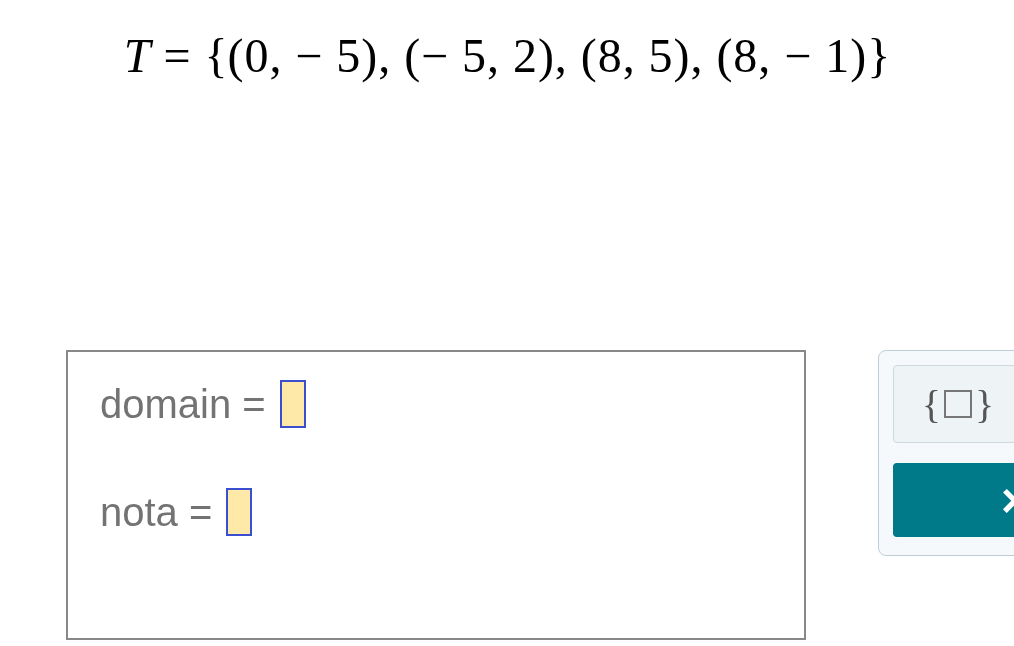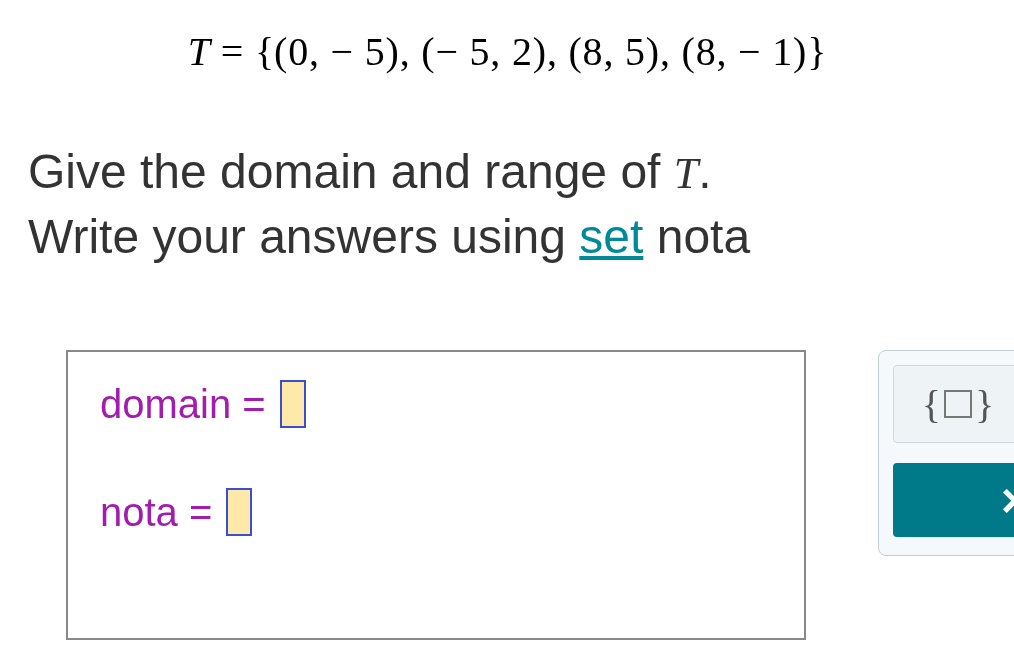--- a/index.html
+++ b/index.html
@@ -17,21 +17,21 @@
     width: 1014px;
     height: 646px;
   }
   .eq-line {
     position: absolute;
     top: 28px;
     left: 0;
     width: 1014px;
     text-align: center;
     font-family: "Times New Roman", Times, serif;
-    font-size: 40px;
+    font-size: 48px;
     color: #000;
   }
   .eq-line .ital { font-style: italic; }
   .eq-line .sp { letter-spacing: 0.02em; }
   .instr {
     position: absolute;
     top: 140px;
     left: 28px;
     right: 0;
     font-size: 48px;
@@ -58,21 +58,21 @@
     border: 2px solid #888;
     box-sizing: border-box;
     padding: 28px 32px;
   }
   .row {
     display: flex;
     align-items: center;
     gap: 14px;
     margin-bottom: 60px;
     font-size: 40px;
-    color: #a21caf;
+    color: #737373;
   }
   .input-slot {
     display: inline-block;
     width: 26px;
     height: 48px;
     border: 2px solid #3a4fd0;
     background: #ffe9a8;
     box-sizing: border-box;
   }
   .palette {
@@ -132,24 +132,20 @@
 </style>
 </head>
 <body>
 
 <div class="container">
 
   <div class="eq-line">
     <span class="ital">T</span><span class="sp"> = </span><span>{</span><span class="sp">(0,  − 5),  (− 5,  2),  (8,  5),  (8,  − 1)</span><span>}</span>
   </div>
 
-  <div class="instr">
-    <span>Give the domain and range of </span><span class="tvar">T</span><span>.</span><br>
-    <span>Write your answers using </span><span class="link">set</span><span> nota</span>
-  </div>
 
   <div class="answer-box">
     <div class="row">
       <span>domain  =</span>
       <span class="input-slot"></span>
     </div>
     <div class="row">
       <span>nota  =</span>
       <span class="input-slot"></span>
     </div>

